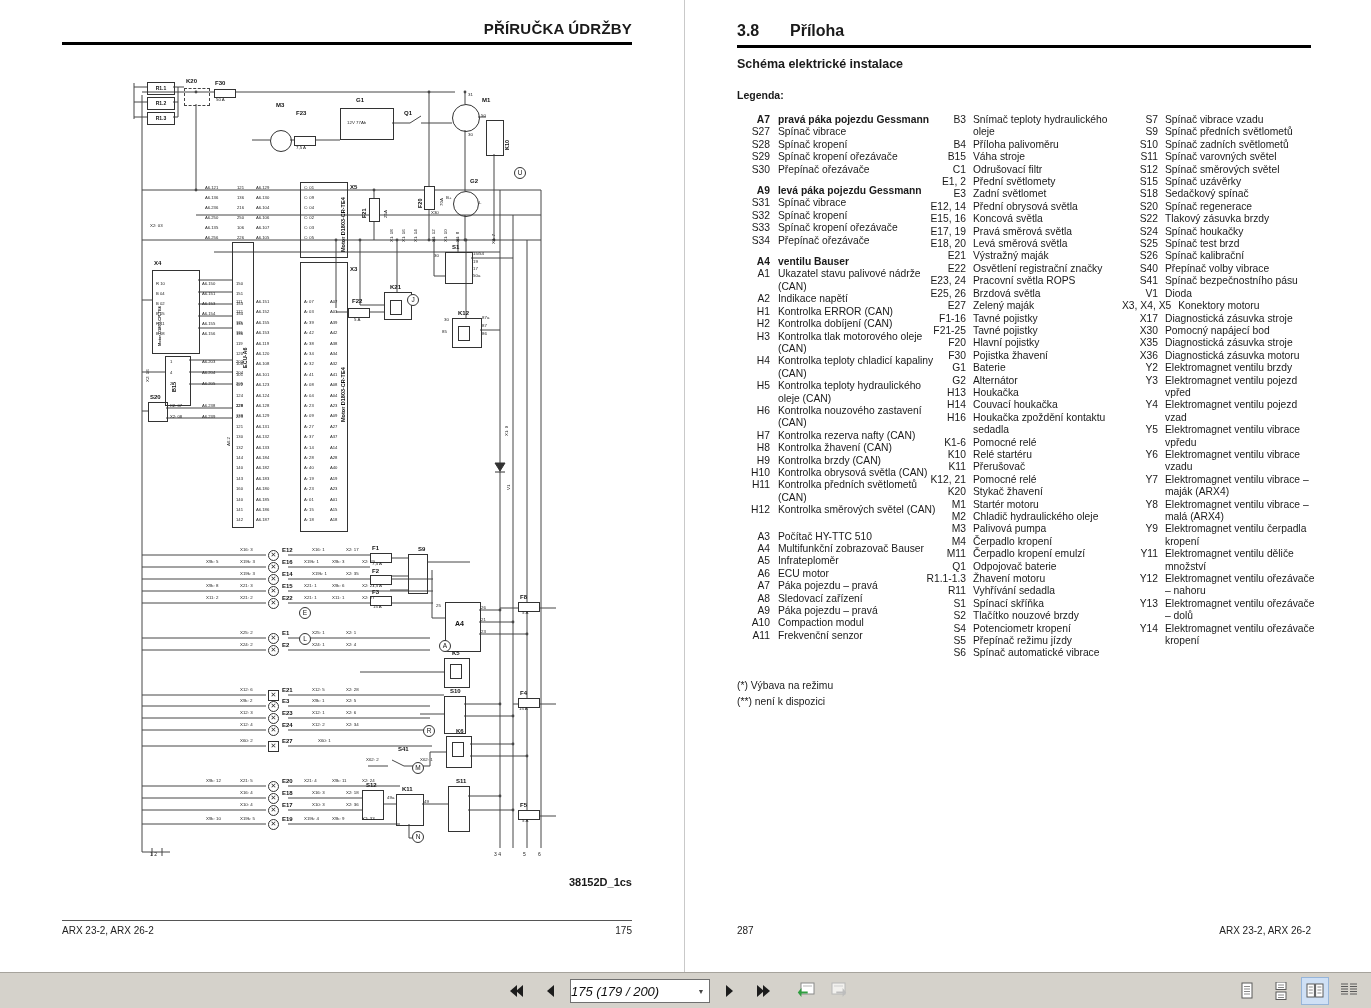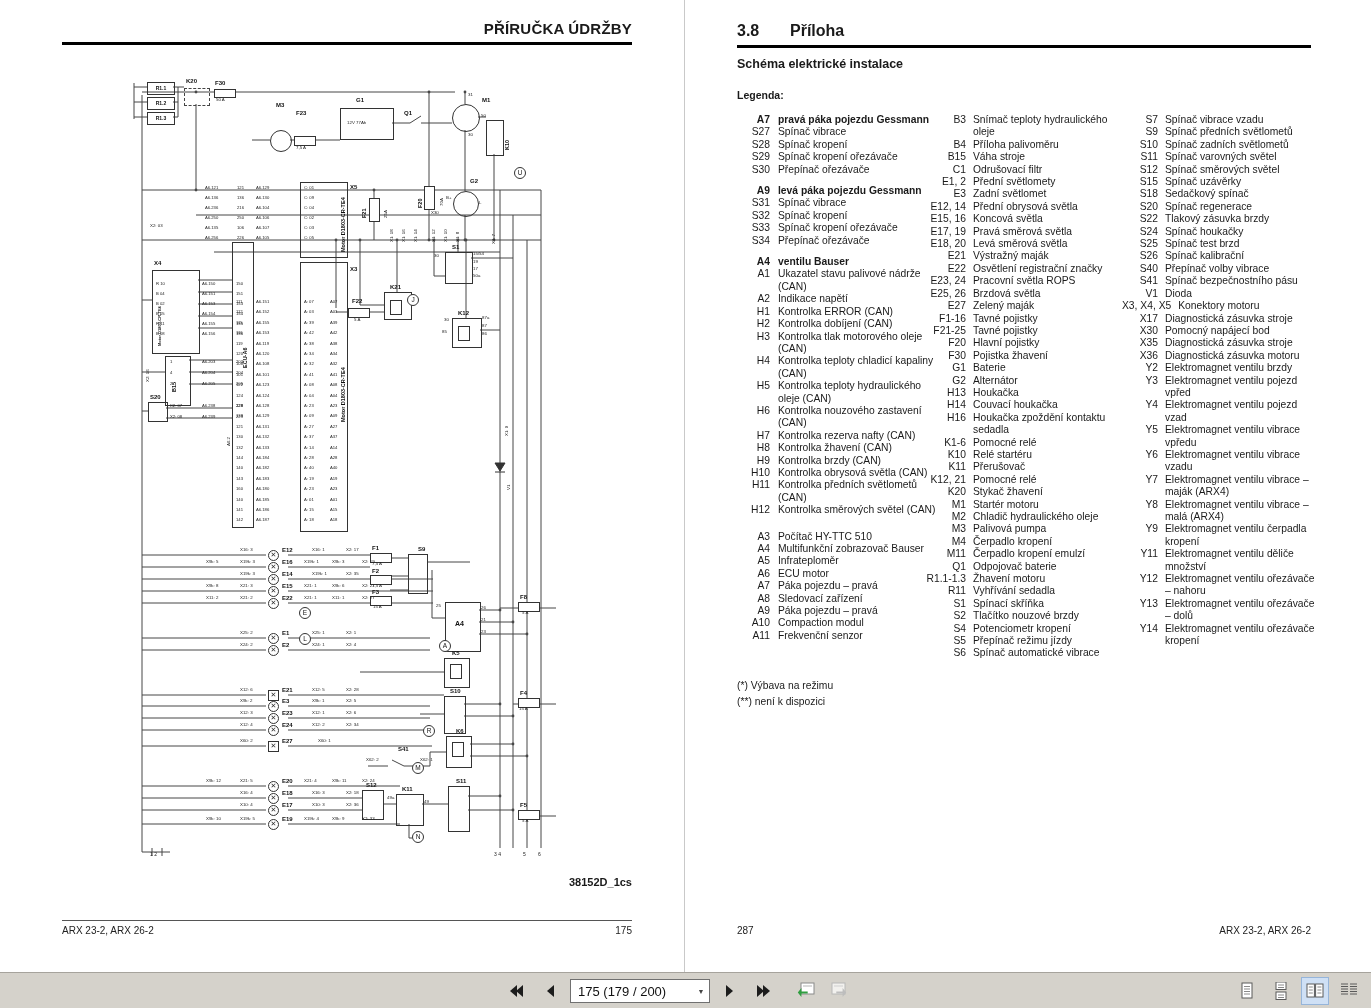--- a/index.html
+++ b/index.html
@@ -51,21 +51,21 @@
   
   .toolbar{position:absolute;left:0;top:972px;width:1371px;height:36px;background:#d5d2cb;
            border-top:1px solid #a6a39c;}
   .tb-center{position:absolute;left:502px;top:0;height:36px;display:flex;align-items:center;gap:6px;}
   .tb-right{position:absolute;right:8px;top:0;height:36px;display:flex;align-items:center;gap:6px;}
   .tb-btn{width:26px;height:26px;display:flex;align-items:center;justify-content:center;
           background:transparent;border:1px solid transparent;cursor:pointer;}
   .tb-btn.active{background:#cfe0f5;border:1px solid #96b5da;}
   .combo{width:138px;height:22px;background:#fff;border:1px solid #707070;display:flex;
          align-items:center;font-size:13px;color:#111;}
-  .combo-text{flex:1;padding-left:7px;white-space:nowrap;}
+  .combo-text{flex:1;white-space:nowrap;font-style:italic;}
   .combo-arrow{width:16px;text-align:center;font-size:7px;color:#444;}
 </style>
 </head>
 <body>
 
 <div class="stage">
 
   <div>
     <div class="lp-header">PŘÍRUČKA ÚDRŽBY</div>
     <div class="rule-thick" style="left:62px;top:42px;width:570px;"></div>

